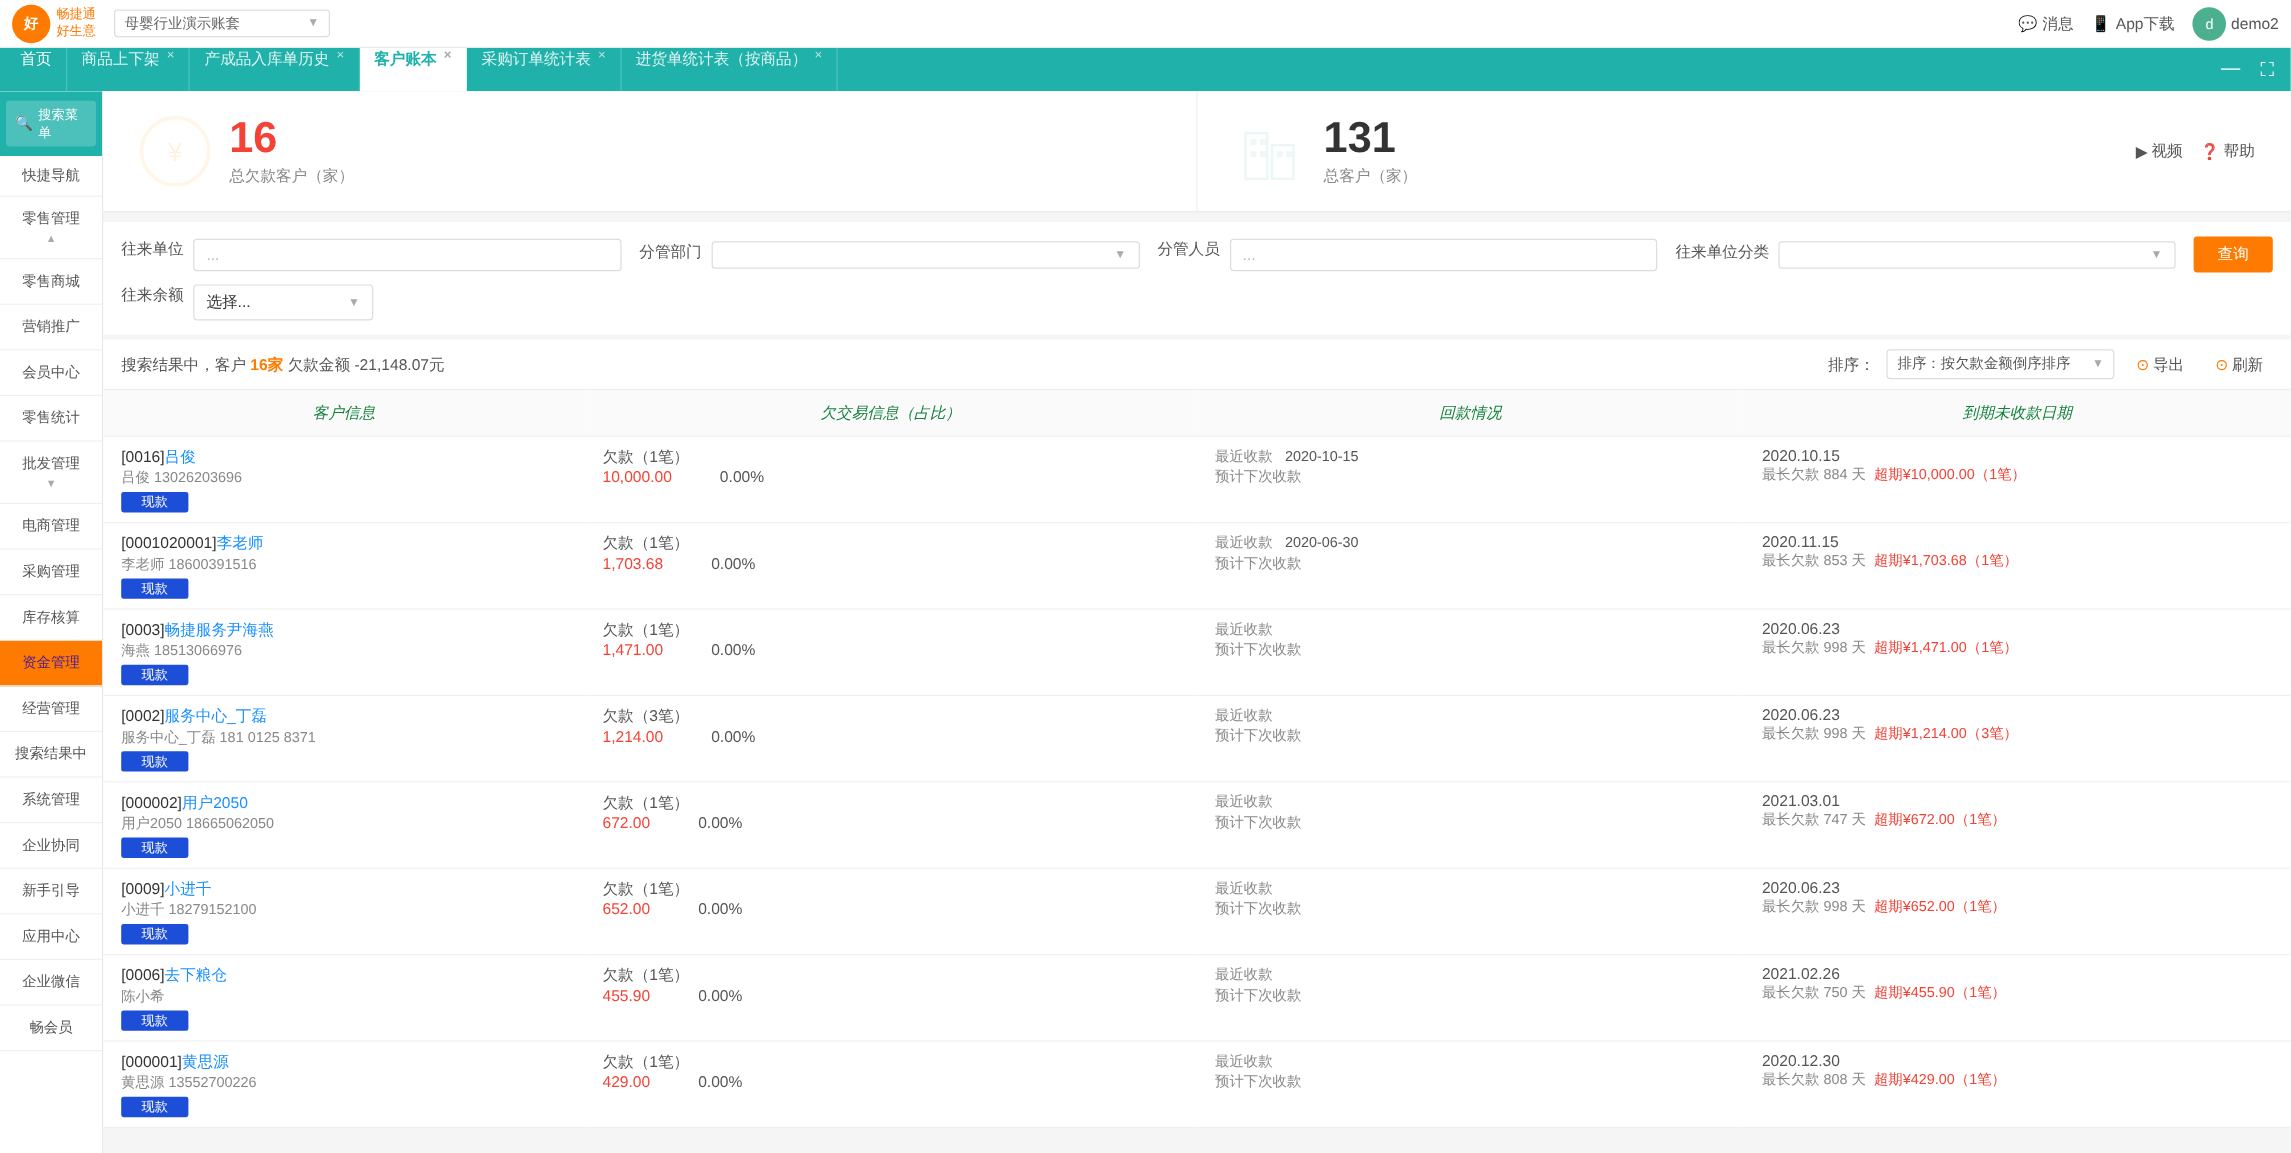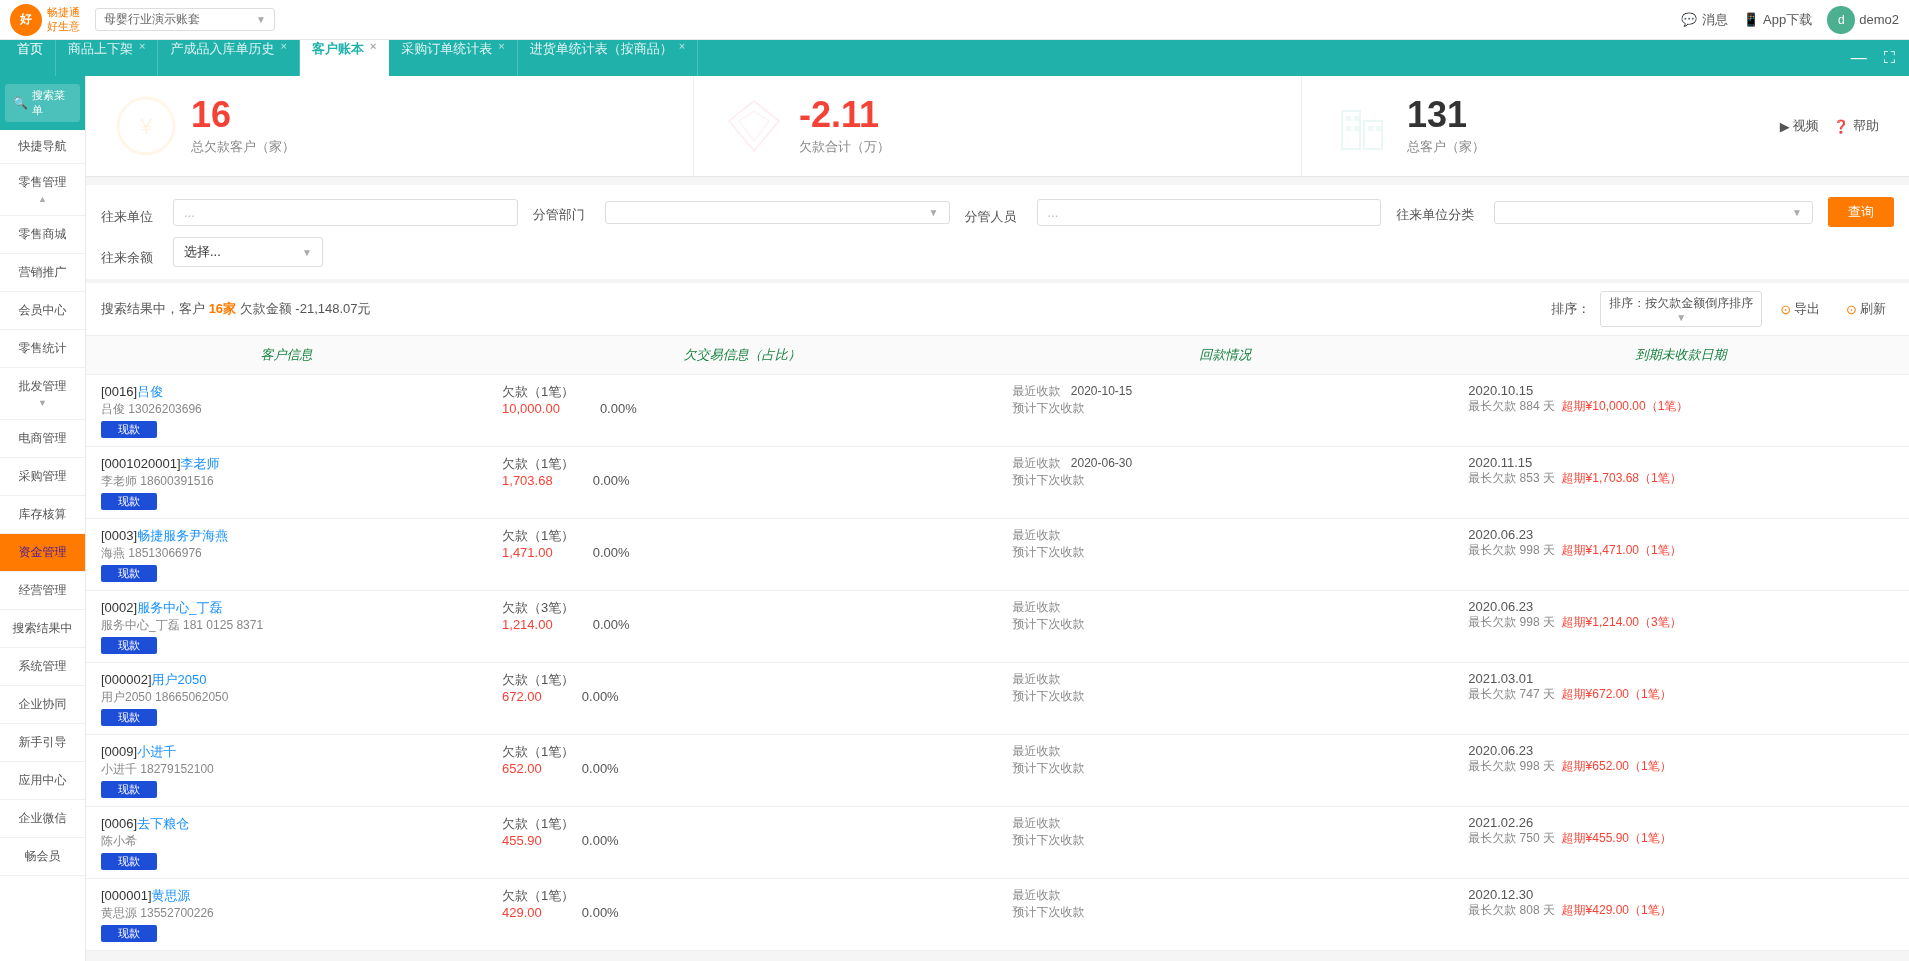--- a/index.html
+++ b/index.html
@@ -49,36 +49,36 @@
     .stat-number { font-size: 36px; font-weight: bold; color: #333; line-height: 1; }
     .stat-number.red { color: #f44336; }
     .stat-number.bold-outline { font-weight: 900; color: #333; }
     .stat-label { font-size: 13px; color: #888; margin-top: 5px; }
     .stat-card-right { margin-left: auto; display: flex; gap: 15px; font-size: 13px; color: #555; }
     .stat-card-right span { cursor: pointer; display: flex; align-items: center; gap: 3px; }
 
     
     .filter-area { background: #fff; padding: 12px 15px; margin-bottom: 4px; }
     .filter-row { display: flex; align-items: center; gap: 15px; margin-bottom: 10px; }
-    .filter-item { display: flex; align-items: flex-end; gap: 20px; flex: 1; }
+    .filter-item { display: flex; align-items: flex-start; gap: 8px; flex: 1; }
     .filter-label { font-size: 13px; color: #555; white-space: nowrap; }
     .filter-input { flex: 1; border: 1px solid #ddd; border-radius: 3px; padding: 5px 10px; font-size: 13px; display: flex; align-items: center; justify-content: space-between; cursor: pointer; background: #fff; min-width: 150px; }
     .filter-input .dots { color: #bbb; }
     .filter-select { flex: 1; border: 1px solid #ddd; border-radius: 3px; padding: 5px 10px; font-size: 13px; display: flex; align-items: center; justify-content: space-between; cursor: pointer; background: #fff; min-width: 150px; }
     .filter-row2 { display: flex; align-items: center; gap: 15px; }
     .search-btn { background: #ff7a00; color: white; border: none; padding: 6px 20px; border-radius: 3px; cursor: pointer; font-size: 13px; }
     .collapse-row { text-align: center; padding: 5px; background: #f9f9f9; border-top: 1px solid #eee; margin-top: 5px; cursor: pointer; color: #888; font-size: 12px; }
 
     
     .table-area { background: #fff; margin: 0 0 8px 0; }
     .table-header-bar { display: flex; align-items: center; padding: 8px 15px; border-bottom: 1px solid #eee; }
     .result-info { font-size: 13px; color: #555; }
     .result-info span.highlight { color: #ff7a00; font-weight: bold; }
     .sort-info { margin-left: auto; display: flex; align-items: center; gap: 10px; font-size: 13px; color: #555; }
-    .sort-select { border: 1px solid #ddd; padding: 3px 8px; border-radius: 3px; font-size: 12px; background: #fff; cursor: pointer; display: flex; align-items: center; gap: 0; flex-direction: column; }
+    .sort-select { border: 1px solid #ddd; padding: 3px 8px; border-radius: 3px; font-size: 12px; background: #fff; cursor: pointer; display: flex; align-items: center; gap: 18px; }
     .action-btn { display: flex; align-items: center; gap: 3px; font-size: 13px; color: #555; cursor: pointer; padding: 3px 8px; }
     .action-btn .icon { color: #ff7a00; }
 
     
     .data-table { width: 100%; border-collapse: collapse; }
     .data-table th { padding: 10px 15px; text-align: center; background: #fafafa; font-size: 13px; color: #15803d; font-weight: normal; border-bottom: 1px solid #eee; font-style: italic; }
     .data-table td { padding: 8px 15px; border-bottom: 1px solid #f0f0f0; font-size: 13px; vertical-align: top; }
     .customer-name { color: #1890ff; cursor: pointer; font-size: 13px; }
     .customer-code { color: #333; font-size: 13px; }
     .customer-phone { color: #888; font-size: 12px; }
@@ -237,32 +237,20 @@
           </svg>
         </div>
         <div class="stat-info">
           <div class="stat-number red">16</div>
           <div class="stat-label">总欠款客户（家）</div>
         </div>
       </div>
       <div class="stat-card">
         <div class="stat-icon">
           <svg width="60" height="60" viewBox="0 0 60 60">
-            <polygon points="30,5 55,25 30,55 5,25" fill="none" stroke="#e91e8c" stroke-width="2" opacity="0.25"></polygon>
-            <polygon points="30,15 45,25 30,45 15,25" fill="none" stroke="#e91e8c" stroke-width="1.5" opacity="0.2"></polygon>
-          </svg>
-        </div>
-        <div class="stat-info">
-          <div class="stat-number red">-2.11</div>
-          <div class="stat-label">欠款合计（万）</div>
-        </div>
-      </div>
-      <div class="stat-card">
-        <div class="stat-icon">
-          <svg width="60" height="60" viewBox="0 0 60 60">
             <rect x="10" y="15" width="18" height="38" fill="none" stroke="#26a69a" stroke-width="2" opacity="0.3"></rect>
             <rect x="32" y="25" width="18" height="28" fill="none" stroke="#26a69a" stroke-width="2" opacity="0.3"></rect>
             <rect x="14" y="20" width="5" height="5" fill="#26a69a" opacity="0.25"></rect>
             <rect x="22" y="20" width="5" height="5" fill="#26a69a" opacity="0.25"></rect>
             <rect x="14" y="30" width="5" height="5" fill="#26a69a" opacity="0.25"></rect>
             <rect x="22" y="30" width="5" height="5" fill="#26a69a" opacity="0.25"></rect>
             <rect x="36" y="30" width="5" height="5" fill="#26a69a" opacity="0.25"></rect>
             <rect x="44" y="30" width="5" height="5" fill="#26a69a" opacity="0.25"></rect>
           </svg>
         </div>

